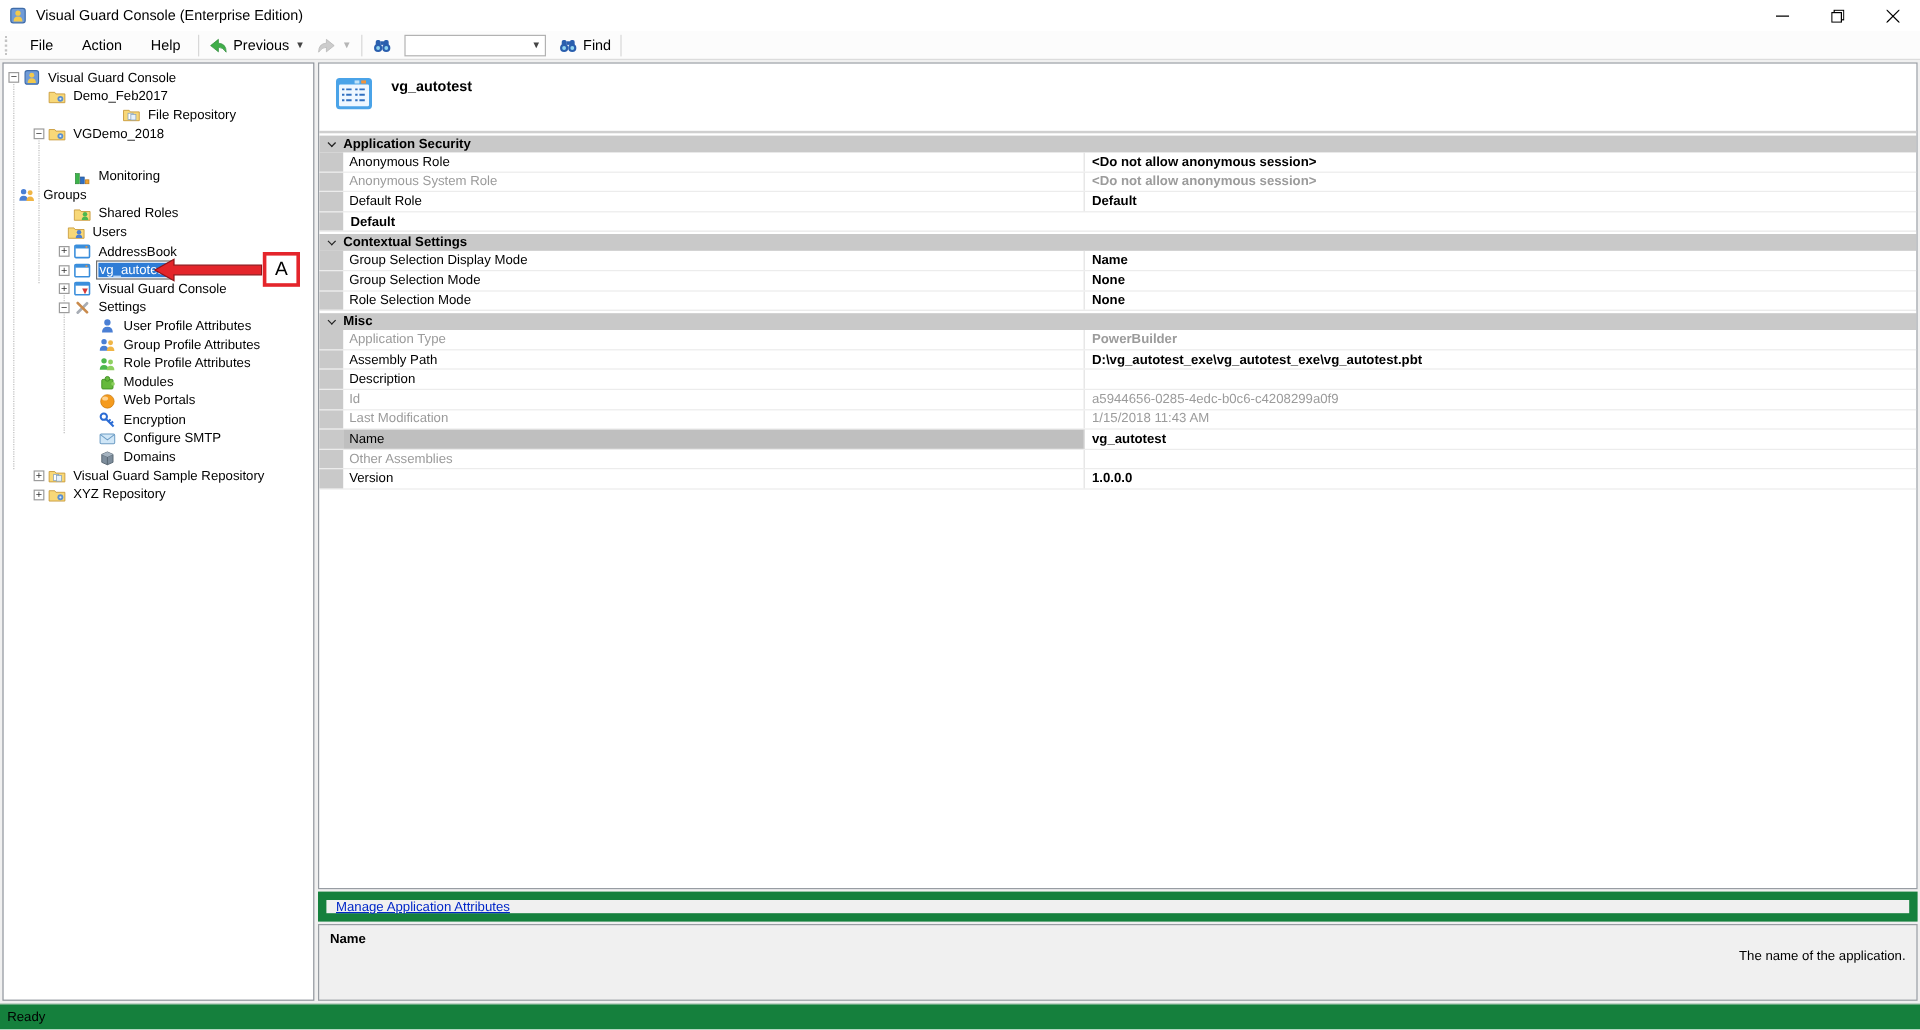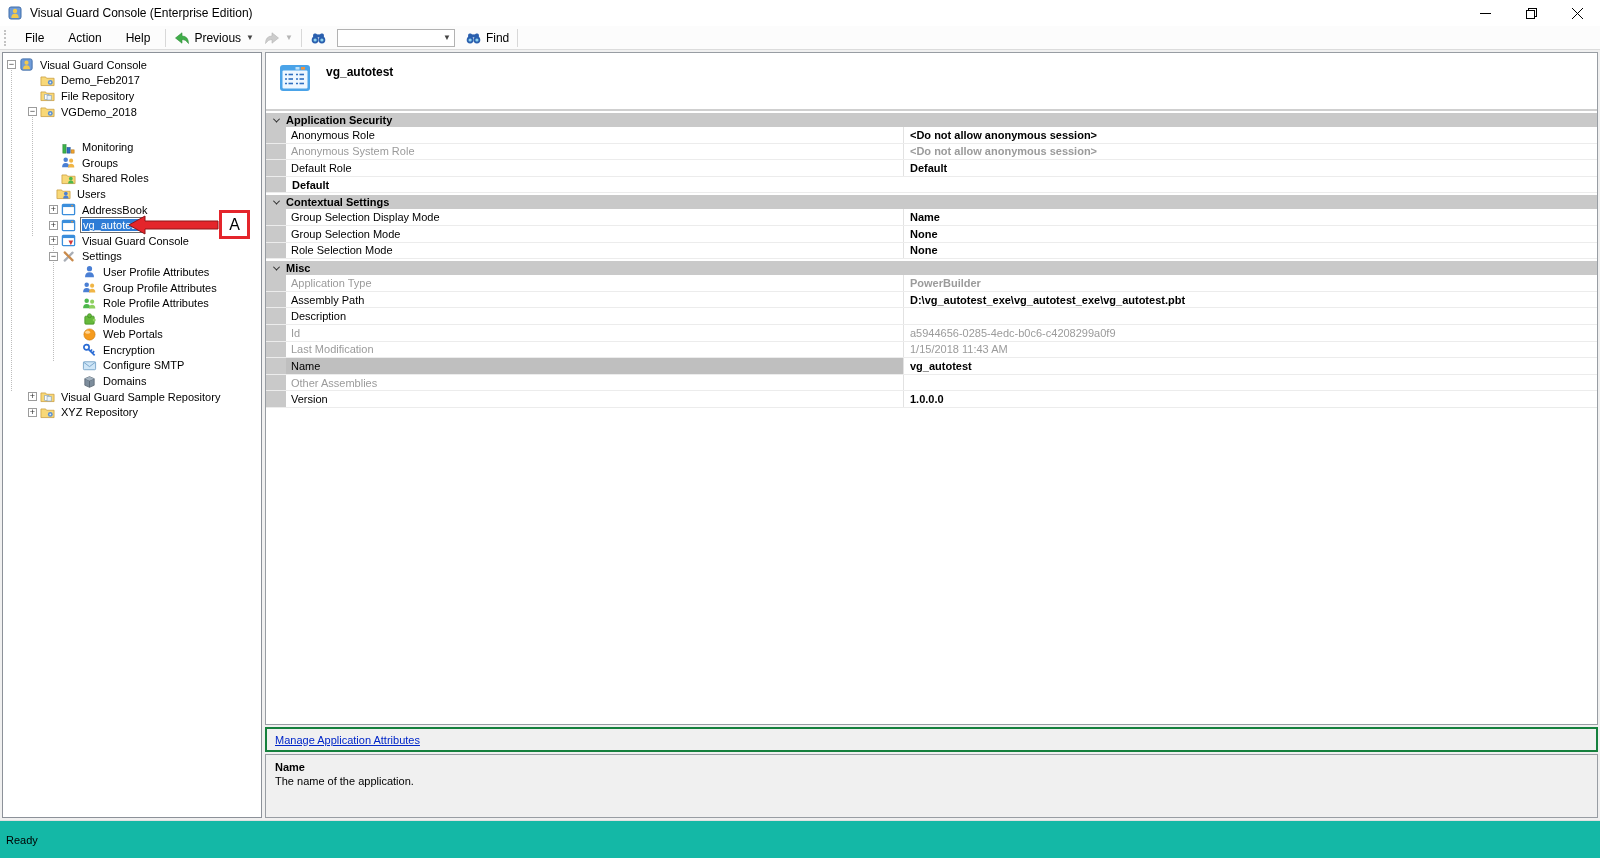--- a/index.html
+++ b/index.html
@@ -62,27 +62,27 @@
   .grid-row { display:flex; height:16.6px; border-bottom:1px solid #ececec; }
   .gutter { width:20px; flex:none; background:#c9c9c9; }
   .cell-label { width:618px; flex:none; display:flex; align-items:center; padding-left:5px; border-right:1px solid #e2e2e2; }
   .cell-value { flex:1; display:flex; align-items:center; padding-left:6px; overflow:hidden; }
   .muted { color:#9b9b9b; }
   .v-bold { font-weight:bold; }
   .v-muted { color:#9b9b9b; }
   .v-muted-bold { color:#9b9b9b; font-weight:bold; }
   .row-selected .cell-label { background:#bfbfbf; }
 
-  .link-bar { height:25px; flex:none; margin-top:2px; background:#f0f0f0; border:2px solid #15803d; display:flex; align-items:center; padding-left:8px; }
+  .link-bar { height:25px; flex:none; margin-top:2px; background:#f0f0f0; border:7px solid #15803d; display:flex; align-items:center; padding-left:8px; }
   .link-bar a { color:#0026c8; font-size:11px; text-decoration:underline; }
   .desc-box { height:64px; flex:none; margin-top:2px; background:#f0f0f0; border:1px solid #989da3; padding:6px 9px; }
   .desc-title { font-size:11px; font-weight:bold; }
-  .desc-text { font-size:11px; margin-top:2px; }
-
-  .statusbar { height:38px; flex:none; display:flex; align-items:center; padding-left:6px; font-size:11px; background:#14b8a6; border-top:1px solid #e0e0e0; }
+  .desc-text { font-size:11px; margin-top:2px;text-align:right; }
+
+  .statusbar { height:22px; flex:none; display:flex; align-items:center; padding-left:6px; font-size:11px; background:#15803d; border-top:1px solid #e0e0e0; }
 </style>
 </head>
 <body>
 
 <div class="window">
 
   <div class="titlebar">
     <span class="app-icon">
       <svg viewBox="0 0 16 16">
           <rect x="2" y="2" width="12" height="12" rx="2" fill="#6f9bd8" stroke="#3f6ca8"></rect>
@@ -182,21 +182,21 @@
           <span class="exp-spacer"></span>
           <span class="tree-icon">
             <svg viewBox="0 0 16 16">
               <path d="M1 4.2 L6 4.2 7 5.6 15 5.6 15 13.4 1 13.4Z" fill="#f8d878" stroke="#c89b3c" stroke-width="0.8"></path>
               <circle cx="11" cy="10" r="2.6" fill="#5a8fd0"></circle>
               <circle cx="11" cy="10" r="1" fill="#dceaf8"></circle>
             </svg>
           </span>
           <span class="tree-label">Demo_Feb2017</span>
         </div>
-        <div class="tree-row" style="padding-left: 25px;">
+        <div class="tree-row" style="padding-left: 25px; justify-content: center;">
           <span class="exp-spacer"></span>
           <span class="tree-icon">
             <svg viewBox="0 0 16 16">
               <path d="M1 4.2 L6 4.2 7 5.6 15 5.6 15 13.4 1 13.4Z" fill="#f8d878" stroke="#c89b3c" stroke-width="0.8"></path>
               <rect x="5" y="6.8" width="4.5" height="5.5" fill="#fff" stroke="#8aa4bd" stroke-width="0.7"></rect>
               <rect x="7.5" y="7.8" width="4.5" height="5" fill="#e8f2fb" stroke="#8aa4bd" stroke-width="0.7"></rect>
             </svg>
           </span>
           <span class="tree-label">File Repository</span>
         </div>
@@ -215,21 +215,21 @@
           <span class="exp-spacer"></span>
           <span class="tree-icon">
             <svg viewBox="0 0 16 16">
               <rect x="2" y="5" width="3.4" height="9" fill="#3cb44a" stroke="#2a8334" stroke-width="0.6"></rect>
               <rect x="6.4" y="8" width="3.4" height="6" fill="#2f6fc4" stroke="#20508f" stroke-width="0.6"></rect>
               <rect x="10.8" y="10.5" width="3.2" height="3.5" fill="#f0a32e" stroke="#b57518" stroke-width="0.6"></rect>
             </svg>
           </span>
           <span class="tree-label">Monitoring</span>
         </div>
-        <div class="tree-row" style="padding-left: 46px;">
+        <div class="tree-row" style="">
           <span class="exp-spacer"></span>
           <span class="tree-icon">
             <svg viewBox="0 0 16 16">
               <circle cx="5" cy="5" r="2.4" fill="#4a7fd4"></circle>
               <path d="M1.2 13 Q1.2 8.6 5 8.6 Q8.8 8.6 8.8 13Z" fill="#4a7fd4"></path>
               <circle cx="10.8" cy="6" r="2.2" fill="#f0b545"></circle>
               <path d="M7.5 13.4 Q7.5 9.4 10.8 9.4 Q14.2 9.4 14.2 13.4Z" fill="#f0b545"></path>
             </svg>
           </span>
           <span class="tree-label">Groups</span>

